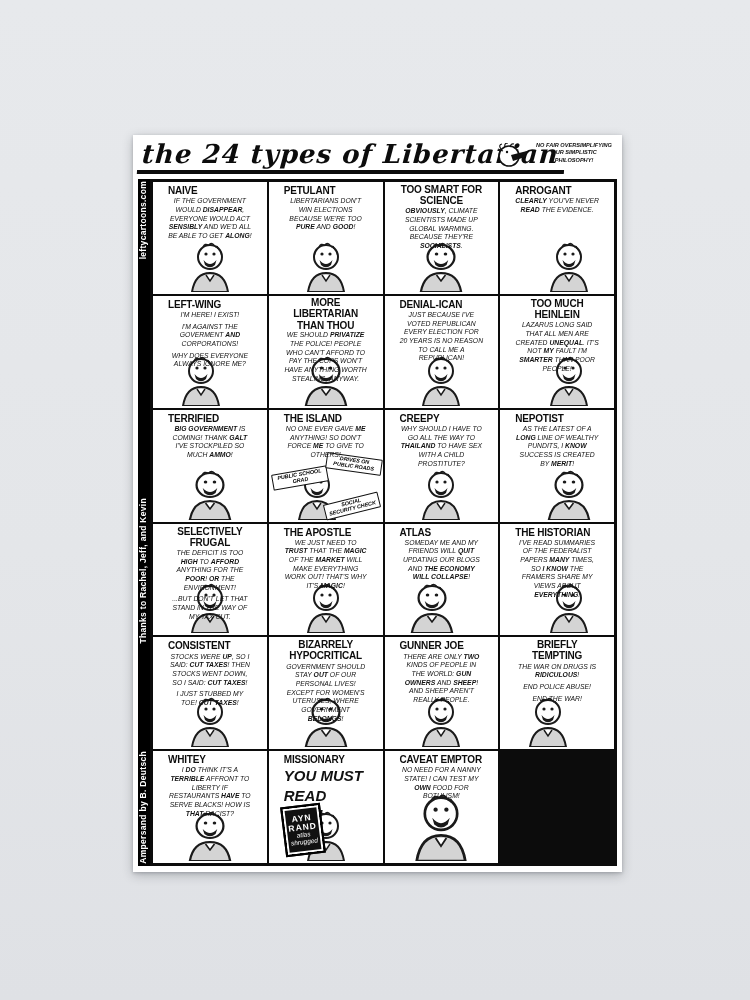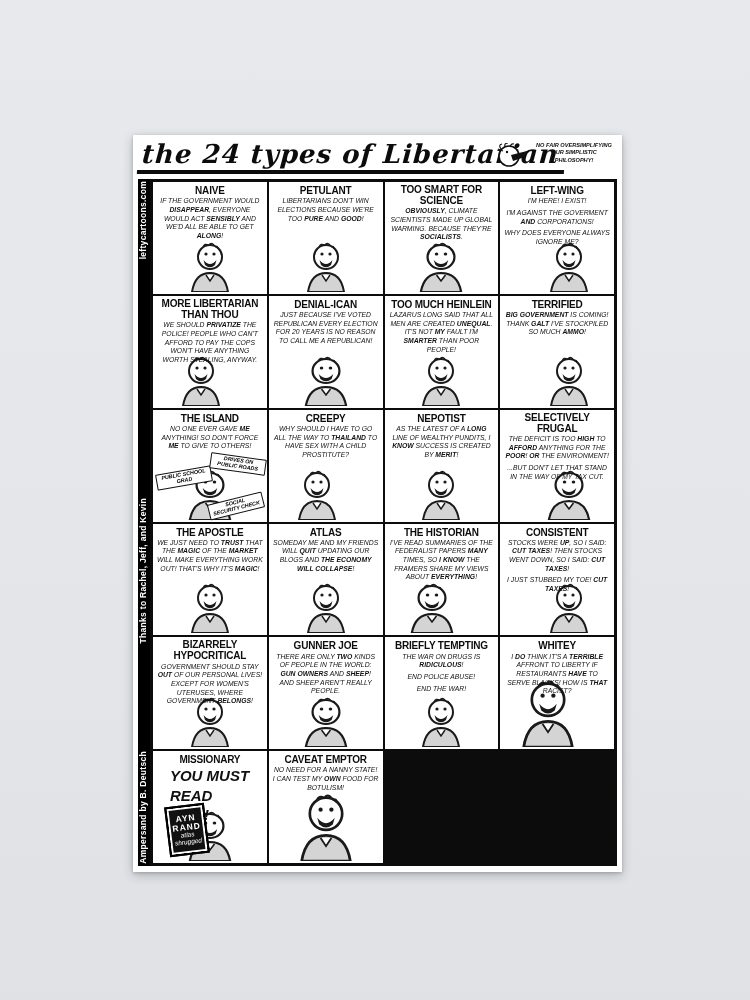--- a/index.html
+++ b/index.html
@@ -41,22 +41,22 @@
   .cr-site{top:2px;}
   .cr-thanks{top:46.5%;}
   .cr-byline{bottom:2px;}
   .grid{
     flex:1;display:grid;
     grid-template-columns:repeat(4,1fr);grid-template-rows:repeat(6,1fr);
     background:#0c0c0c;border:3px solid #0c0c0c;gap:2px;
   }
   .panel{
     background:#fff;position:relative;overflow:hidden;
-    display:flex;flex-direction:column;align-items:center;
-    padding:2px 4px;box-sizing:border-box;text-align:center;
+    display:flex;flex-direction:column;align-items:flex-start;
+    padding:2px 15px;box-sizing:border-box;text-align:center;
   }
   .panel-title{
     font-size:10px;font-weight:800;letter-spacing:-.2px;line-height:1.02;
     text-transform:uppercase;transform:scaleY(1.18);margin:1px 0 2px 0;color:#0c0c0c;
     z-index:3;
   }
   .panel-body{z-index:3;position:relative;}
   .panel-body .line{
     font-size:6.8px;font-style:italic;font-weight:500;line-height:1.28;
     color:#111;text-transform:uppercase;margin:0 auto 3px auto;max-width:108px;
@@ -160,20 +160,38 @@
         <path d="M24 5 q2 -4 5 -2 M30 3 q2 -3 5 0 M36 5 q3 -2 3 2" stroke="#1a1a1a" stroke-width="1.4" fill="none"></path>
         <circle cx="27" cy="12" r="1.6" fill="#1a1a1a"></circle>
         <circle cx="35" cy="12" r="1.6" fill="#1a1a1a"></circle>
         <path d="M24.5 18 q6.5 8 13 0 l-1.5 5 q-5 4.5 -10 0 z" fill="#1a1a1a"></path>
         <path d="M13 50 q3 -19 18 -19 q15 0 18 19 z" fill="#d4d4d4" stroke="#1a1a1a" stroke-width="2"></path>
         <path d="M27 33 l4 6 l4 -6" fill="#fff" stroke="#1a1a1a" stroke-width="1.4"></path>
       </svg>
     </div>
   </div>
         <div class="panel">
+    <div class="panel-title">ARROGANT</div>
+    <div class="panel-body">
+            <div class="line"><b>CLEARLY</b> YOU'VE NEVER <b>READ</b> THE EVIDENCE.</div>
+          </div>
+
+    <div class="panel-figure">
+      <svg width="62" height="50" viewBox="0 0 62 50">
+        <circle cx="31" cy="15" r="12" fill="#fff" stroke="#1a1a1a" stroke-width="2"></circle>
+        <path d="M24 5 q2 -4 5 -2 M30 3 q2 -3 5 0 M36 5 q3 -2 3 2" stroke="#1a1a1a" stroke-width="1.4" fill="none"></path>
+        <circle cx="27" cy="12" r="1.6" fill="#1a1a1a"></circle>
+        <circle cx="35" cy="12" r="1.6" fill="#1a1a1a"></circle>
+        <path d="M24.5 18 q6.5 8 13 0 l-1.5 5 q-5 4.5 -10 0 z" fill="#1a1a1a"></path>
+        <path d="M13 50 q3 -19 18 -19 q15 0 18 19 z" fill="#d4d4d4" stroke="#1a1a1a" stroke-width="2"></path>
+        <path d="M27 33 l4 6 l4 -6" fill="#fff" stroke="#1a1a1a" stroke-width="1.4"></path>
+      </svg>
+    </div>
+  </div>
+        <div class="panel">
     <div class="panel-title">LEFT-WING</div>
     <div class="panel-body">
             <div class="line">I'M HERE! I EXIST!</div>
             <div class="line">I'M AGAINST THE GOVERMENT <b>AND</b> CORPORATIONS!</div>
             <div class="line">WHY DOES EVERYONE ALWAYS IGNORE ME?</div>
           </div>
 
     <div class="panel-figure">
       <svg width="62" height="50" viewBox="0 0 62 50">
         <circle cx="31" cy="15" r="12" fill="#fff" stroke="#1a1a1a" stroke-width="2"></circle>

